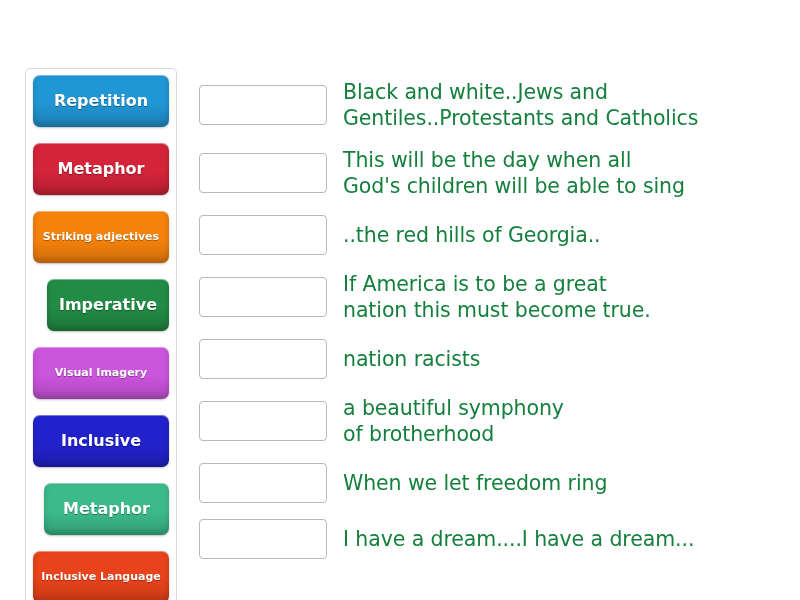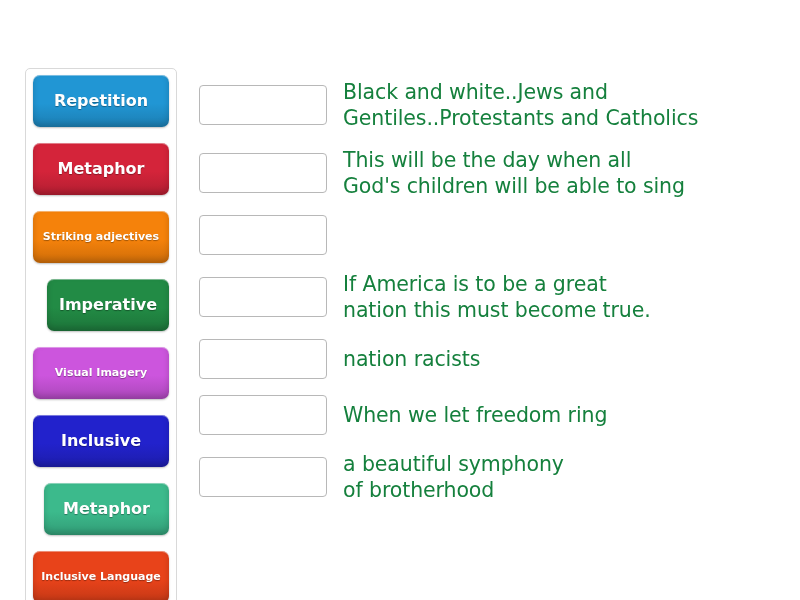--- a/index.html
+++ b/index.html
@@ -132,34 +132,39 @@
       <div class="quote">Black and white..Jews and
 Gentiles..Protestants and Catholics</div>
     </div>
     <div class="answer-row">
       <div class="dropzone" style="border-color: rgb(184, 184, 184);"></div>
       <div class="quote">This will be the day when all
 God's children will be able to sing</div>
     </div>
     <div class="answer-row">
       <div class="dropzone" style="border-color: rgb(184, 184, 184);"></div>
+      <div class="quote">..the red hills of Georgia..</div>
     </div>
     <div class="answer-row">
       <div class="dropzone" style="border-color: rgb(184, 184, 184);"></div>
       <div class="quote">If America is to be a great
 nation this must become true.</div>
     </div>
     <div class="answer-row">
       <div class="dropzone" style="border-color: rgb(184, 184, 184);"></div>
       <div class="quote">nation racists</div>
     </div>
     <div class="answer-row">
       <div class="dropzone" style="border-color: rgb(184, 184, 184);"></div>
+      <div class="quote">a beautiful symphony
+of brotherhood</div>
+    </div>
+    <div class="answer-row">
+      <div class="dropzone" style="border-color: rgb(184, 184, 184);"></div>
       <div class="quote">When we let freedom ring</div>
     </div>
     <div class="answer-row">
       <div class="dropzone" style="border-color: rgb(184, 184, 184);"></div>
-      <div class="quote">a beautiful symphony
-of brotherhood</div>
+      <div class="quote">I have a dream....I have a dream...</div>
     </div>
   </div>
 
 </div>
 
 </body></html>

